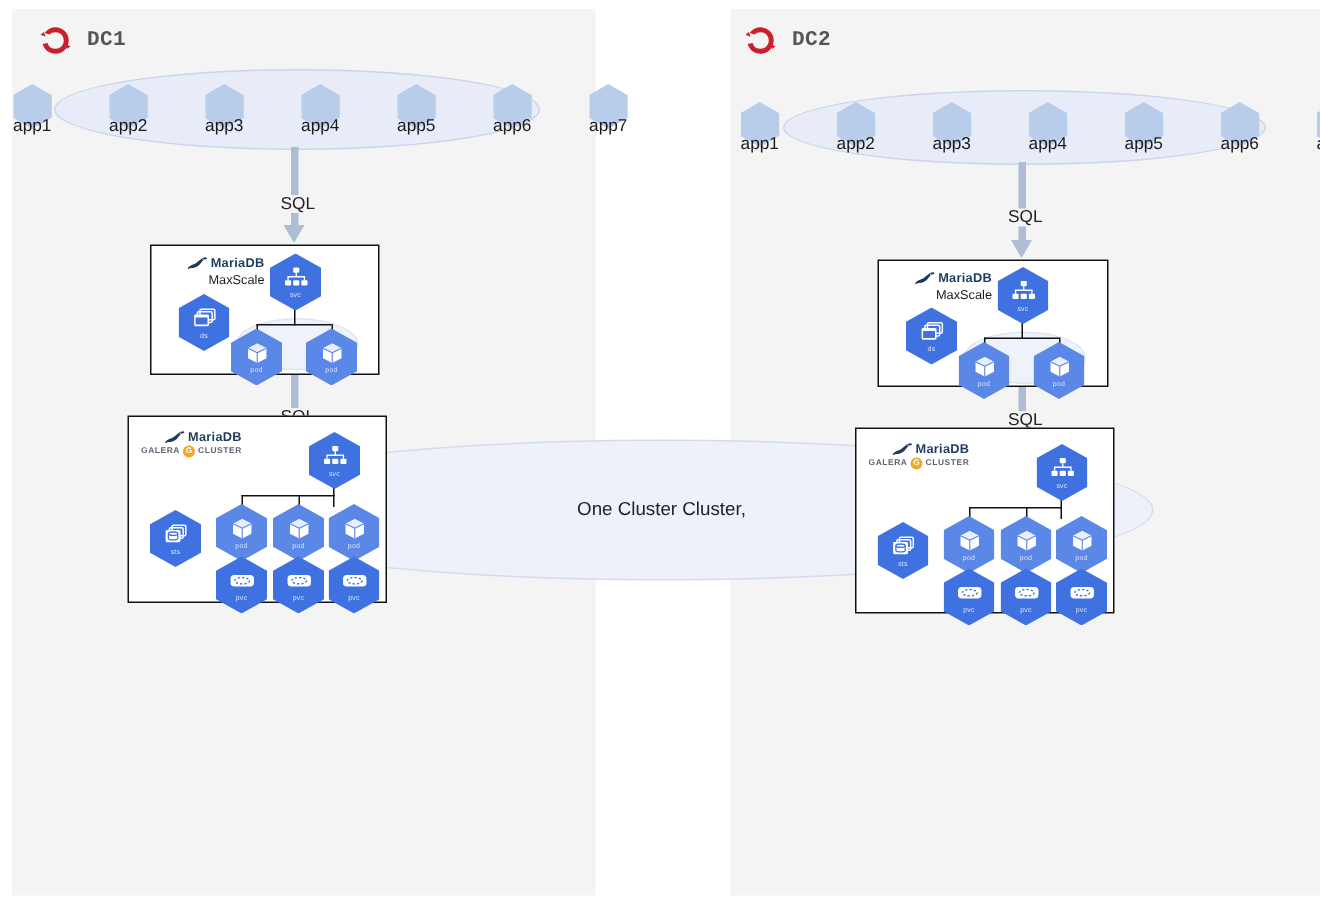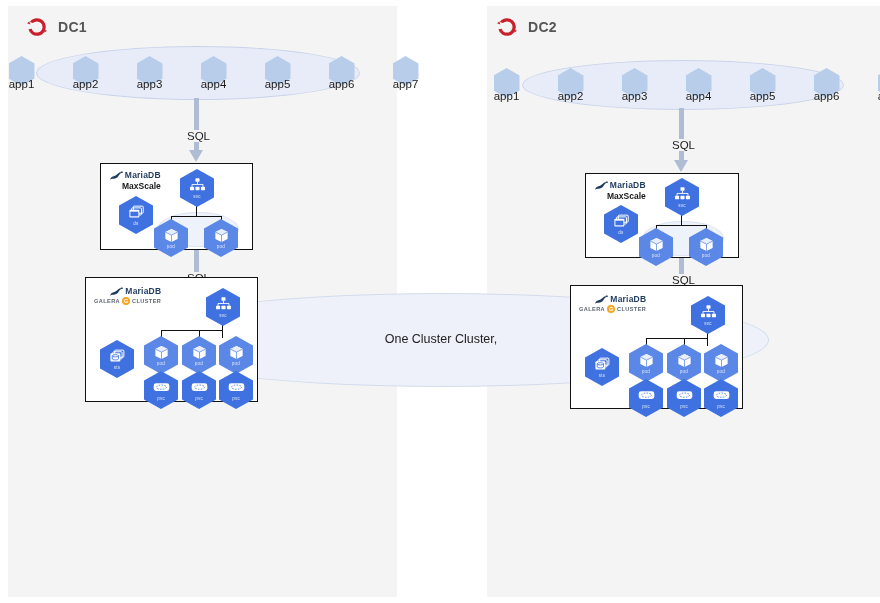--- a/index.html
+++ b/index.html
@@ -9,21 +9,21 @@
     font-family:"Liberation Sans","DejaVu Sans",sans-serif;
     -webkit-font-smoothing:antialiased;
   }
   .canvas{position:absolute;inset:0;}
 
   
   .dc-panel{position:absolute;background:#f4f4f4;}
   #dc1-panel{left:8px;top:6px;width:389px;height:591px;}
   #dc2-panel{left:487px;top:6px;width:393px;height:591px;}
 
-  .dc-header{position:absolute;display:flex;align-items:center;gap:9px;}
+  .dc-header{position:absolute;display:flex;align-items:center;gap:9px;font-family:Liberation Mono, monospace;}
   #dc1-header{left:25px;top:15px;}
   #dc2-header{left:495px;top:15px;}
   .dc-title{font-size:14px;color:#555;font-weight:bold;letter-spacing:.3px;}
 
   .os-icon{width:24px;height:24px;display:block;}
 
   
   .app-ellipse{
     position:absolute;border-radius:50%;
     background:#e8ecf8;border:1px solid #c9d4ea;
@@ -52,21 +52,21 @@
   .k8s-box{position:absolute;background:#ffffff;border:1.4px solid #111;}
   #dc1-maxscale{left:100px;top:163px;width:151px;height:85px;}
   #dc2-maxscale{left:585px;top:173px;width:152px;height:83px;}
   #dc1-galera{left:85px;top:277px;width:171px;height:123px;}
   #dc2-galera{left:570px;top:285px;width:171px;height:122px;}
 
   
   .logo{position:absolute;display:flex;flex-direction:column;align-items:flex-end;}
   .logo-row{display:flex;align-items:center;gap:2px;}
   .logo-word{font-size:8.5px;font-weight:bold;color:#1f3a5f;letter-spacing:.2px;}
-  .logo-sub{font-size:8.5px;font-weight:bold;color:#1a1a1a;margin-left:13px;margin-top:1px;}
+  .logo-sub{font-size:8.5px;font-weight:normal;color:#1a1a1a;margin-left:30px;margin-top:1px;}
   .galera-row{display:flex;align-items:center;gap:2px;margin-top:1px;}
   .galera-txt{font-size:5.6px;font-weight:bold;color:#5d6570;letter-spacing:.4px;}
   .galera-g{width:8px;height:8px;border-radius:50%;background:#f5a623;color:#fff;
     font-size:5.5px;font-weight:bold;display:flex;align-items:center;justify-content:center;}
 
   
   .res{position:absolute;width:34px;height:38px;}
   .res .hex{position:absolute;inset:0;
     clip-path:polygon(50% 0%,100% 25%,100% 75%,50% 100%,0% 75%,0% 25%);
     background:#3f72e0;display:flex;flex-direction:column;align-items:center;justify-content:center;}

